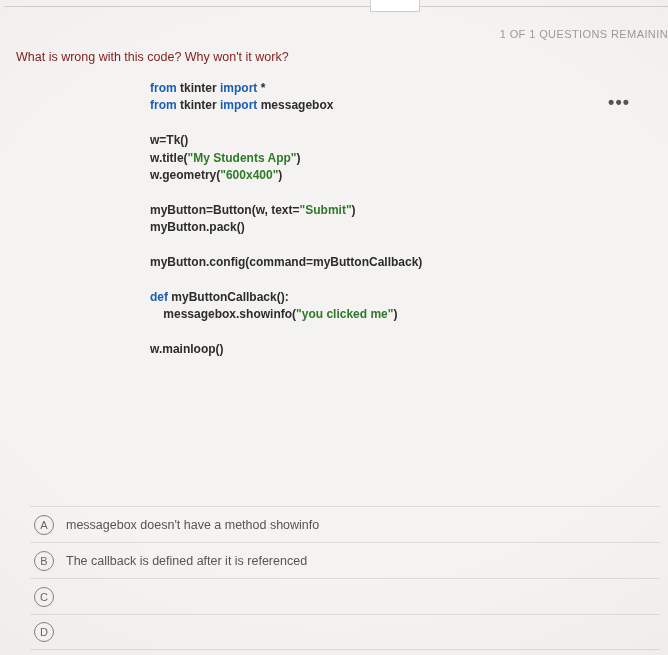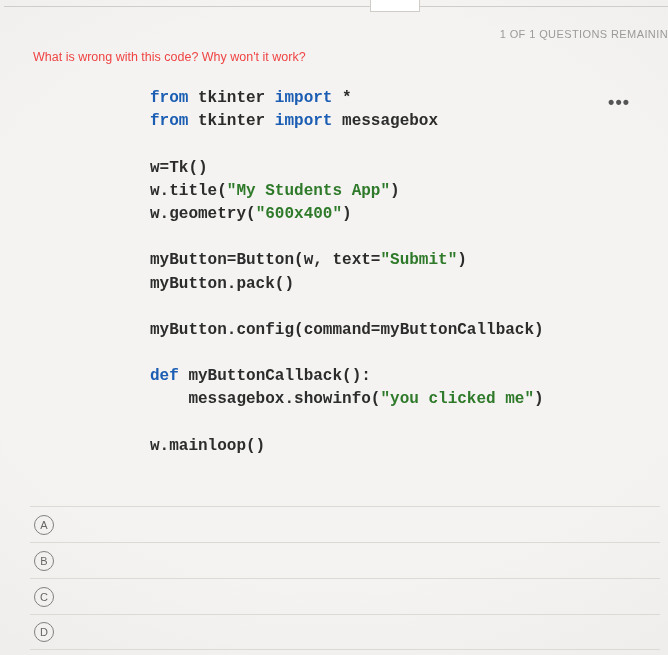--- a/index.html
+++ b/index.html
@@ -34,38 +34,38 @@
       position: absolute;
       top: 28px; right: 0;
       font-size: 11px;
       letter-spacing: 0.4px;
       color: #9a9a9a;
       white-space: nowrap;
       overflow: hidden;
     }
     .question-text {
       position: absolute;
-      top: 50px; left: 33px;
+      top: 50px; left: 16px;
       font-size: 12.5px;
-      color: #ef4444;
+      color: #7f1d1d;
     }
     .more-icon {
       position: absolute;
       top: 92px; right: 38px;
       font-size: 18px;
       font-weight: bold;
       letter-spacing: 1px;
       color: #555;
     }
     .code-block {
       position: absolute;
-      top: 87px;
+      top: 80px;
       left: 150px;
-      font-family: Liberation Mono, monospace;
-      font-size: 16px;
+      font-family: Liberation Sans, sans-serif;
+      font-size: 12px;
       line-height: 1.45;
       white-space: pre;
       color: #2c2c2c;
       font-weight: 600;
     }
     .code-block .kw  { color: #1a5db3; }  
     .code-block .str { color: #2f7a2a; }  
     .options {
       position: absolute;
       left: 30px;
@@ -121,23 +121,25 @@
 <span>myButton.config(command=myButtonCallback)</span>
 
 <span class="kw">def</span><span> myButtonCallback():</span>
 <span>    messagebox.showinfo(</span><span class="str">"you clicked me"</span><span>)</span>
 
 <span>w.mainloop()</span></div>
 
 <div class="options">
   <div class="option">
     <div class="opt-letter">A</div>
+    <div>messagebox doesn't have a method showinfo</div>
   </div>
   <div class="option">
     <div class="opt-letter">B</div>
+    <div>The callback is defined after it is referenced</div>
   </div>
   <div class="option">
     <div class="opt-letter">C</div>
   </div>
   <div class="option">
     <div class="opt-letter">D</div>
   </div>
 </div>
 
 </body></html>

